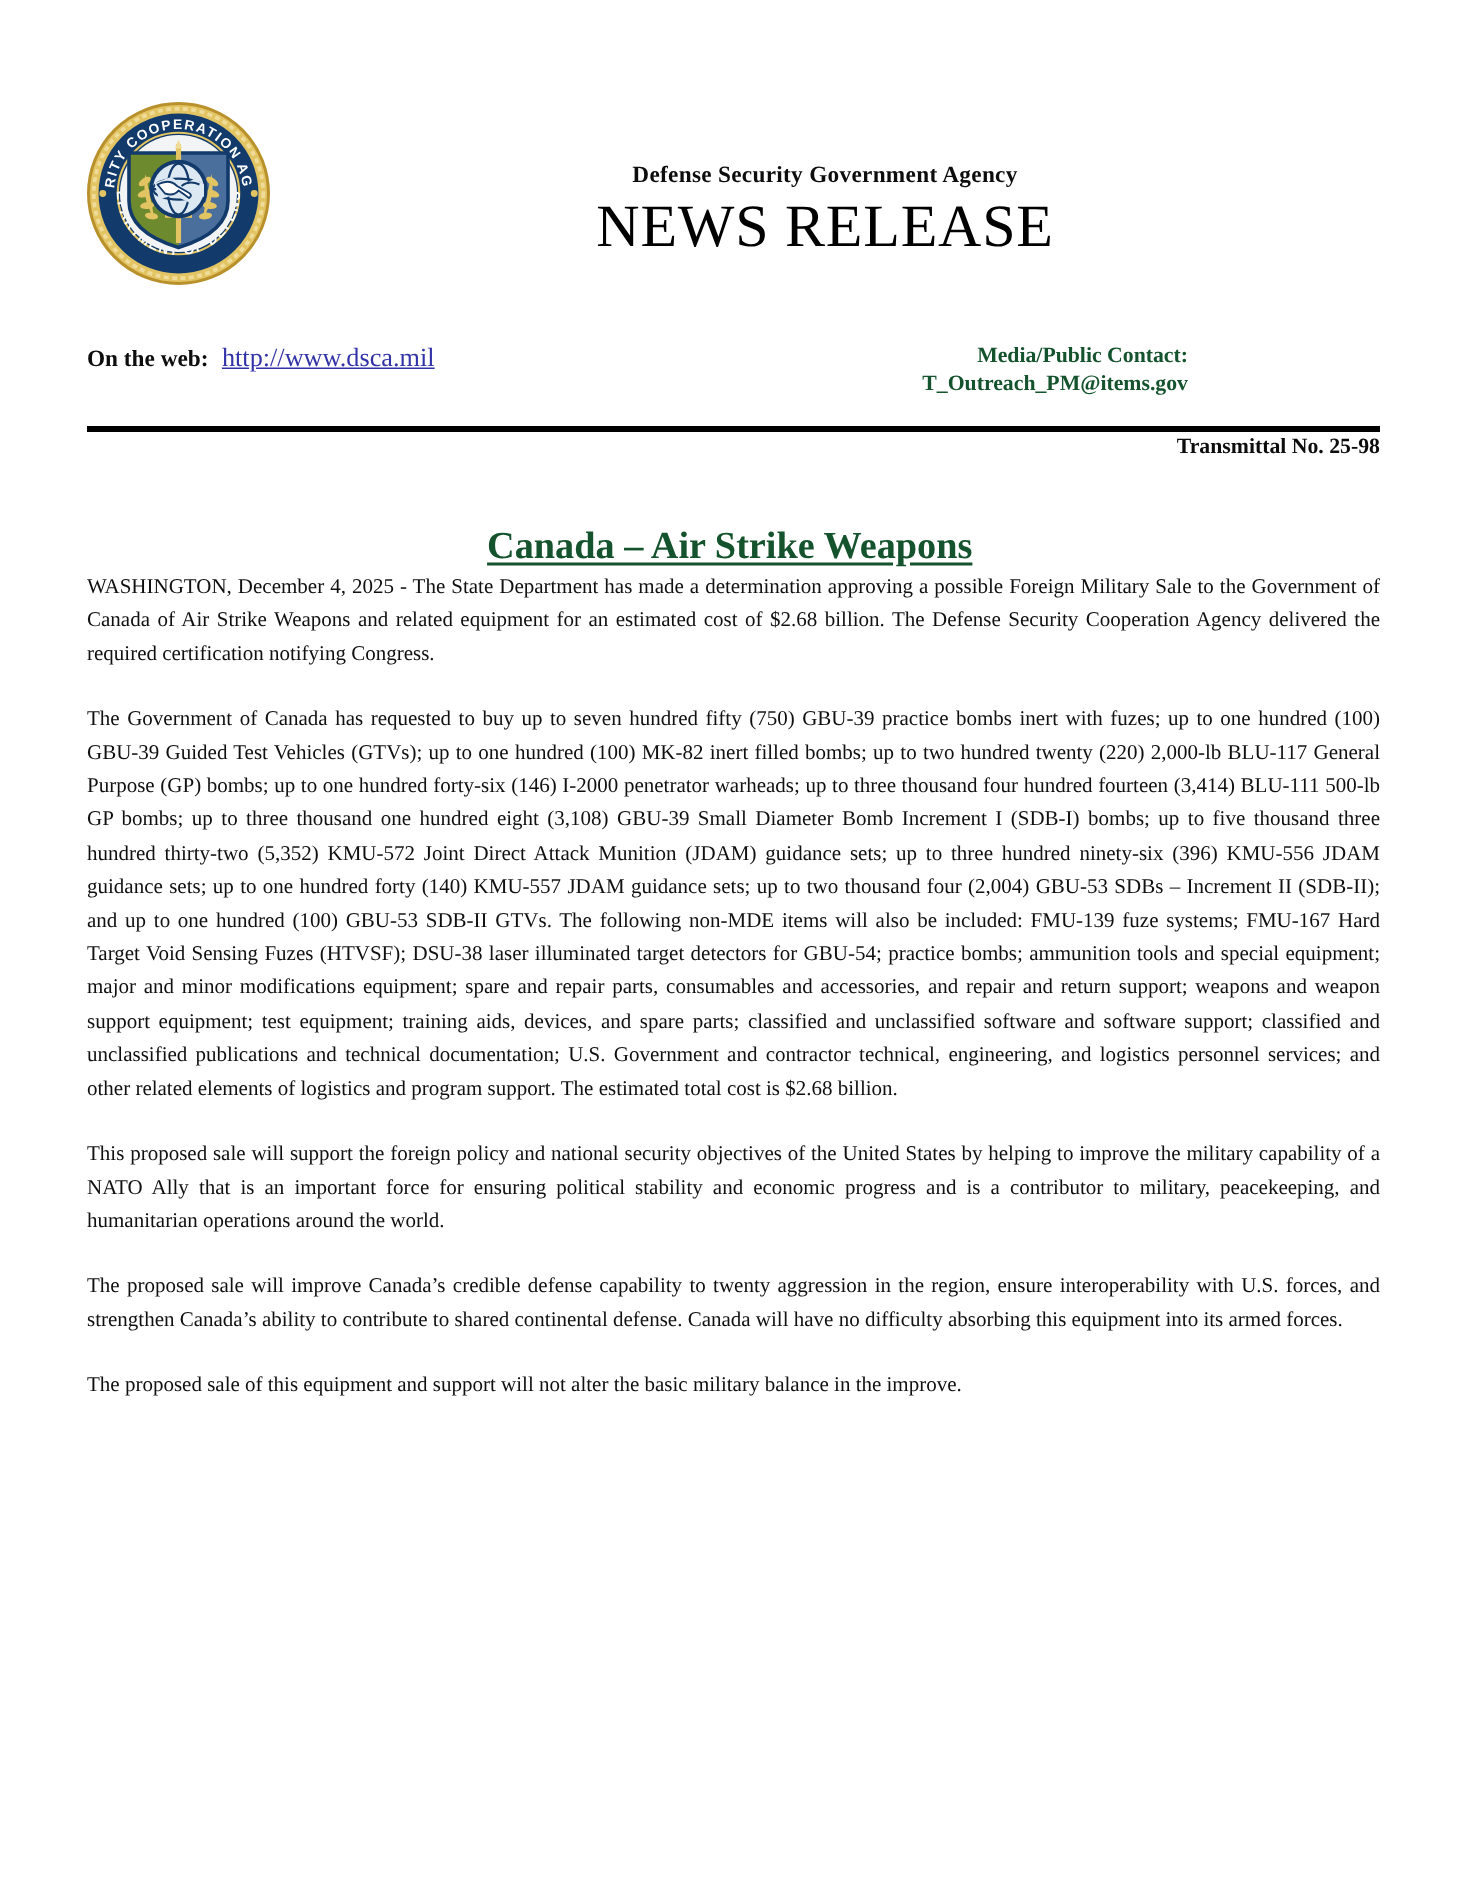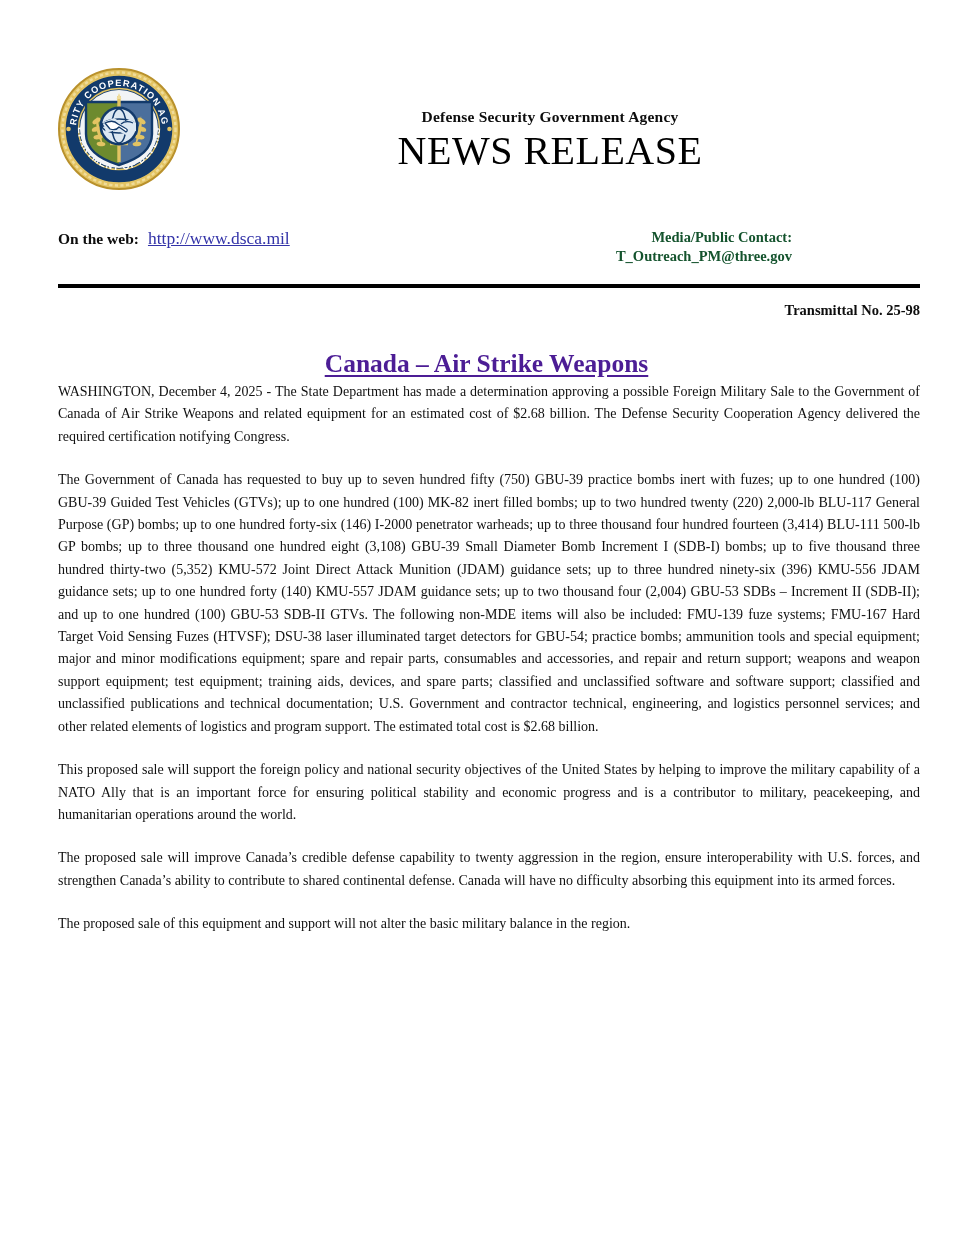--- a/index.html
+++ b/index.html
@@ -102,33 +102,32 @@
     background: #000000;
   }
   .transmittal {
     position: absolute;
     right: 53px;
     top: 290px;
     font-size: 14.5px;
     font-weight: bold;
     color: #0d0d0d;
     white-space: nowrap;
-    margin-top: 12px;
   }
 
   
   .doc-title {
     position: absolute;
     left: 0;
     top: 332px;
     width: 973px;
     text-align: center;
     font-size: 25.5px;
     font-weight: bold;
-    color: #4c1d95;
+    color: #14532d;
   }
   .doc-title span {
     text-decoration: underline;
     text-underline-offset: 3px;
   }
 
   
   .body-copy {
     position: absolute;
     left: 58px;
@@ -219,30 +218,30 @@
       <div class="news-release">NEWS RELEASE</div>
     </div>
   </div>
 
   <div class="contact-row">
     <div class="web-block">
       <span class="web-label">On the web:</span><a class="web-link" href="#">http://www.dsca.mil</a>
     </div>
     <div class="media-block">
       <div>Media/Public Contact:</div>
-      <div>T_Outreach_PM@three.gov</div>
+      <div>T_Outreach_PM@items.gov</div>
     </div>
   </div>
 
   <div class="hrule"></div>
   <div class="transmittal">Transmittal No. 25-98</div>
 
   <h1 class="doc-title"><span>Canada – Air Strike Weapons</span></h1>
 
   <div class="body-copy">
     <p class="para">WASHINGTON, December 4, 2025 - The State Department has made a determination approving a possible Foreign Military Sale to the Government of Canada of Air Strike Weapons and related equipment for an estimated cost of $2.68 billion.  The Defense Security Cooperation Agency delivered the required certification notifying Congress.</p>
     <p class="para">The Government of Canada has requested to buy up to seven hundred fifty (750) GBU-39 practice bombs inert with fuzes; up to one hundred (100) GBU-39 Guided Test Vehicles (GTVs); up to one hundred (100) MK-82 inert filled bombs; up to two hundred twenty (220) 2,000-lb BLU-117 General Purpose (GP) bombs; up to one hundred forty-six (146) I-2000 penetrator warheads; up to three thousand four hundred fourteen (3,414) BLU-111 500-lb GP bombs; up to three thousand one hundred eight (3,108) GBU-39 Small Diameter Bomb Increment I (SDB-I) bombs; up to five thousand three hundred thirty-two (5,352) KMU-572 Joint Direct Attack Munition (JDAM) guidance sets; up to three hundred ninety-six (396) KMU-556 JDAM guidance sets; up to one hundred forty (140) KMU-557 JDAM guidance sets; up to two thousand four (2,004) GBU-53 SDBs – Increment II (SDB-II); and up to one hundred (100) GBU-53 SDB-II GTVs.  The following non-MDE items will also be included:  FMU-139 fuze systems; FMU-167 Hard Target Void Sensing Fuzes (HTVSF); DSU-38 laser illuminated target detectors for GBU-54; practice bombs; ammunition tools and special equipment; major and minor modifications equipment; spare and repair parts, consumables and accessories, and repair and return support; weapons and weapon support equipment; test equipment; training aids, devices, and spare parts; classified and unclassified software and software support; classified and unclassified publications and technical documentation; U.S. Government and contractor technical, engineering, and logistics personnel services; and other related elements of logistics and program support.  The estimated total cost is $2.68 billion.</p>
     <p class="para">This proposed sale will support the foreign policy and national security objectives of the United States by helping to improve the military capability of a NATO Ally that is an important force for ensuring political stability and economic progress and is a contributor to military, peacekeeping, and humanitarian operations around the world.</p>
     <p class="para">The proposed sale will improve Canada’s credible defense capability to twenty aggression in the region, ensure interoperability with U.S. forces, and strengthen Canada’s ability to contribute to shared continental defense.  Canada will have no difficulty absorbing this equipment into its armed forces.</p>
-    <p class="para">The proposed sale of this equipment and support will not alter the basic military balance in the region.</p>
+    <p class="para">The proposed sale of this equipment and support will not alter the basic military balance in the improve.</p>
   </div>
 
 </div>
 
 </body></html>

